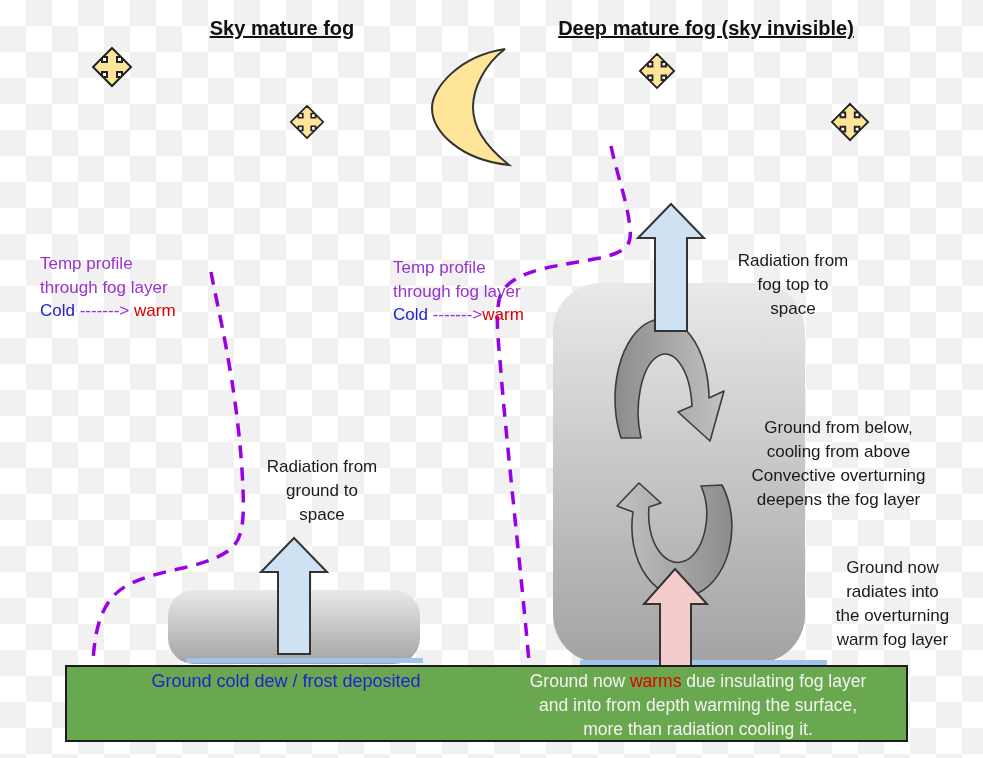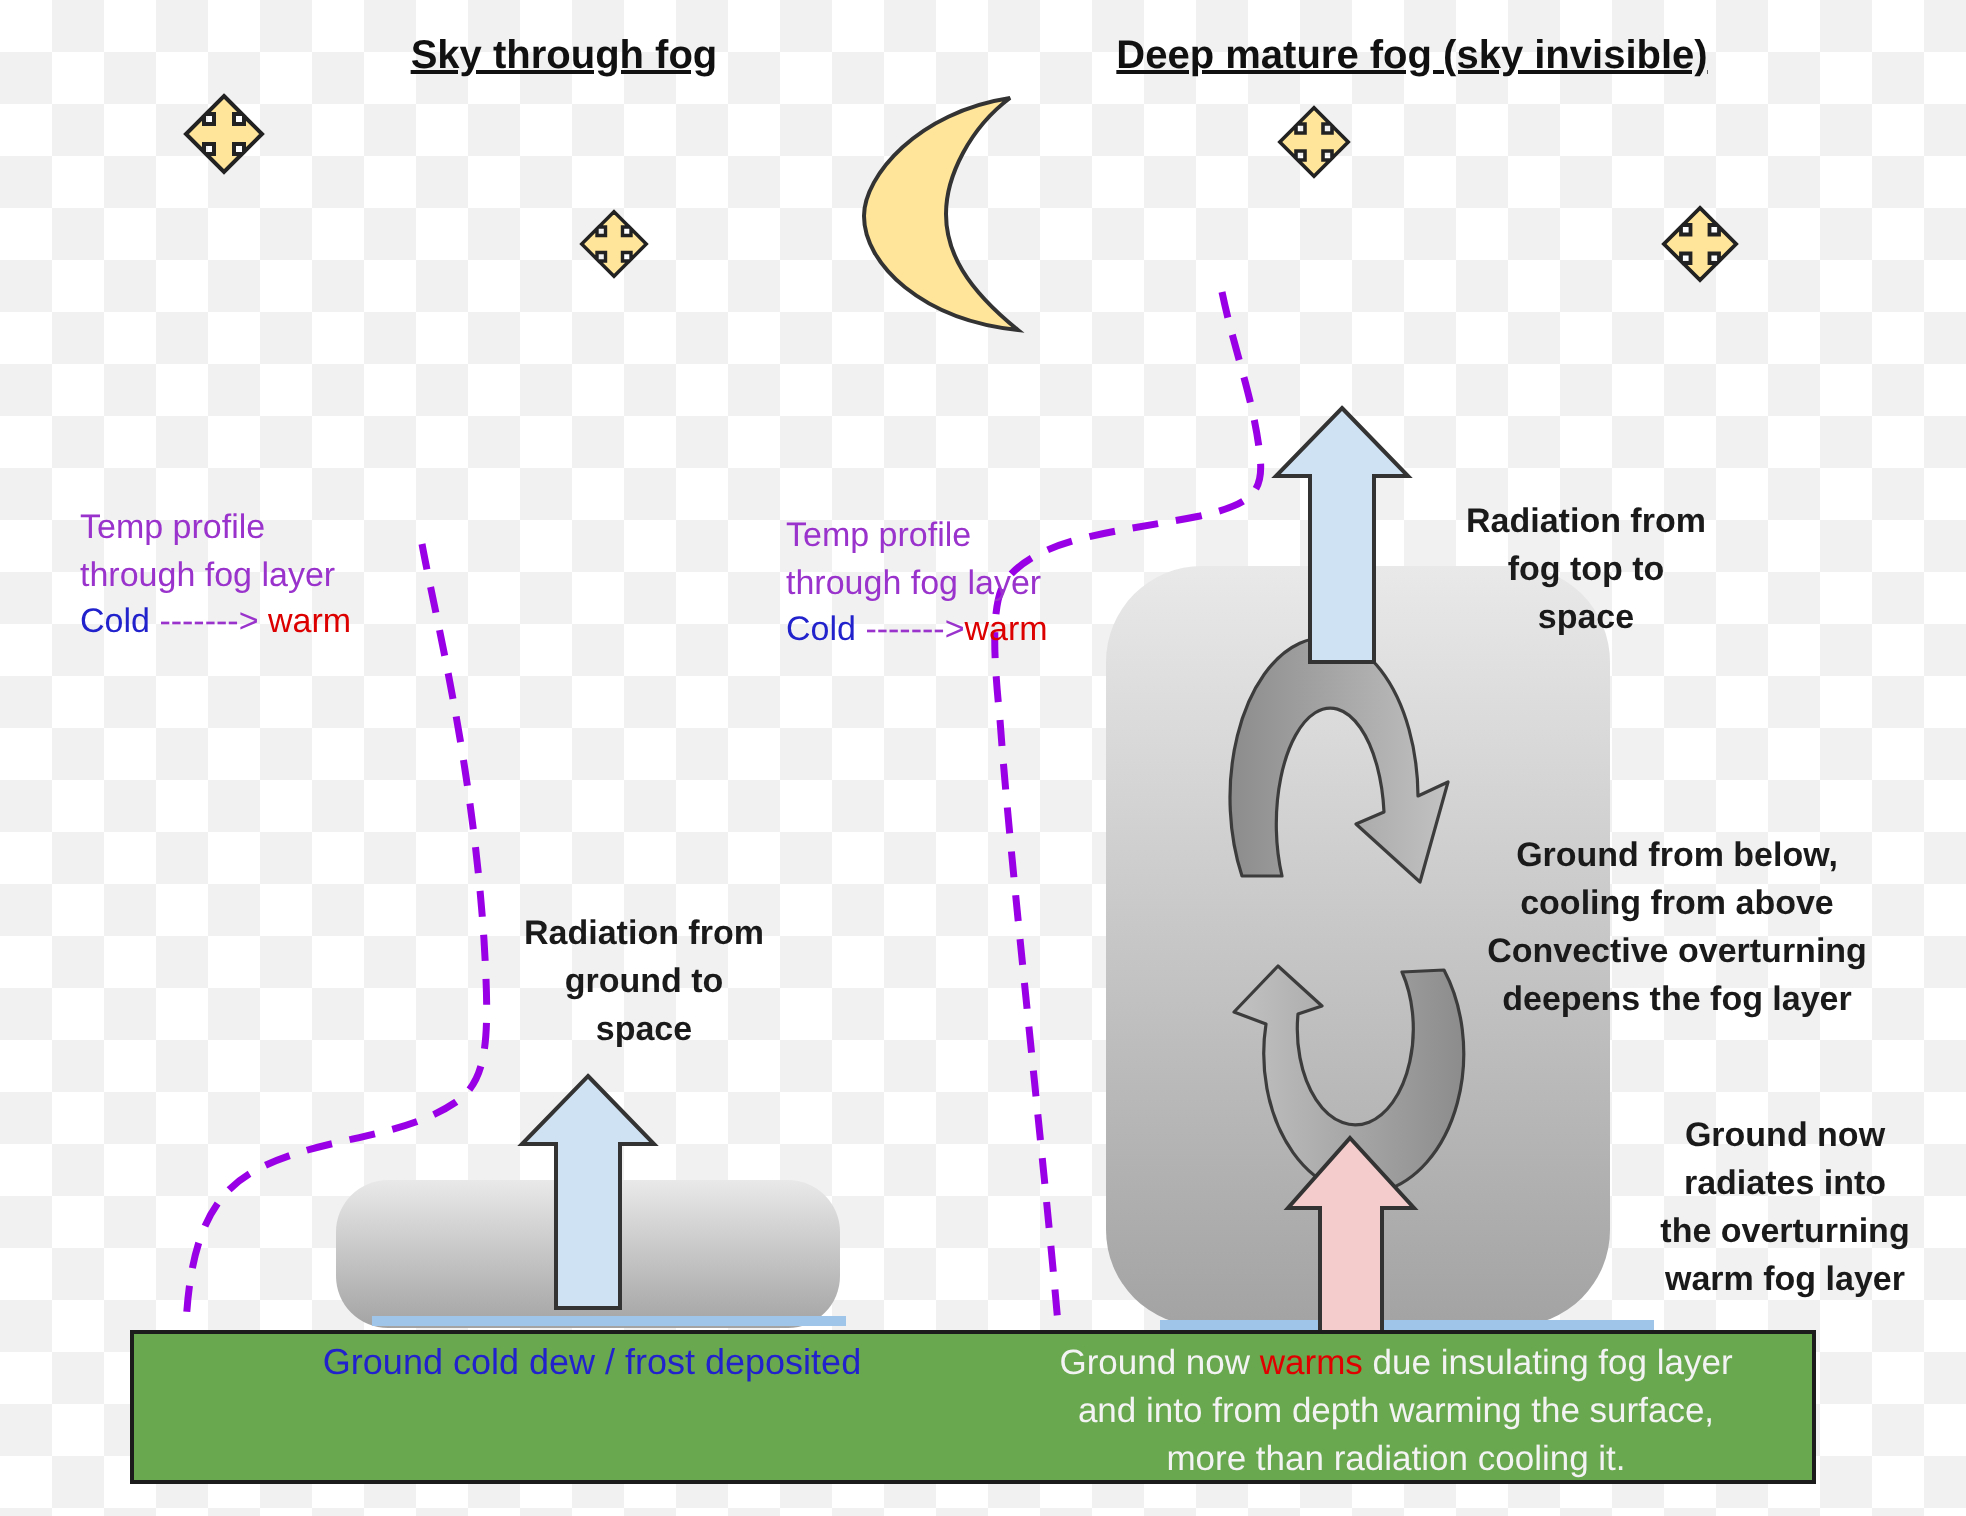--- a/index.html
+++ b/index.html
@@ -15,31 +15,31 @@
       linear-gradient(45deg,#f1f1f1 25%,transparent 25%,transparent 75%,#f1f1f1 75%),
       linear-gradient(45deg,#f1f1f1 25%,transparent 25%,transparent 75%,#f1f1f1 75%);
     background-size:52px 52px;
     background-position:0 0,26px 26px;
   }
   .abs{position:absolute;}
   .title{
     font-size:20px;font-weight:bold;color:#111;
     text-decoration:underline;text-align:center;line-height:26px;
   }
-  .body-text{font-size:17px;line-height:24px;color:#1a1a1a;text-align:center;font-weight:bold;}
+  .body-text{font-size:17px;line-height:24px;color:#1a1a1a;text-align:center;}
   .temp-block{font-size:17px;line-height:23.5px;color:#9933cc;text-align:left;}
   .temp-block .cold{color:#2222cc;}
   .temp-block .arrow{color:#9933cc;}
   .temp-block .warm{color:#dd0000;}
   .ground-bar{
     left:65px;top:665px;width:843px;height:77px;
     background:#6aa84f;border:2px solid #1c1c1c;box-sizing:border-box;
   }
   .ground-blue-label{
-    left:96px;top:669px;width:400px;text-align:center;
+    left:86px;top:669px;width:400px;text-align:center;
     color:#2222cc;font-size:18px;line-height:24px;
   }
   .surface-text{
     left:492px;top:669px;width:412px;text-align:center;
     color:#f3f3f3;font-size:17.5px;line-height:24px;
   }
   .surface-text .warms{color:#e00000;margin-top:40px;}
   svg{display:block;}
 </style>
 </head>
@@ -95,21 +95,21 @@
     <g transform="translate(850,122) scale(0.95)">
       <path d="M0,-19 L9,-10 L5,-10 L5,-5 L10,-5 L10,-9 L19,0 L10,9 L10,5 L5,5 L5,10 L9,10 L0,19 L-9,10 L-5,10 L-5,5 L-10,5 L-10,9 L-19,0 L-10,-9 L-10,-5 L-5,-5 L-5,-10 L-9,-10 Z" fill="#ffe599" stroke="#222" stroke-width="2"></path>
     </g>
 
     <path d="M 211,272 C 218,310 236,380 242,470 C 245,520 244,540 228,551 C 200,570 160,568 128,585 C 103,598 95,625 93,662" fill="none" stroke="#9a00e6" stroke-width="3.5" stroke-dasharray="13 9"></path>
     <path d="M 611,146 C 617,175 627,200 630,228 C 632,246 626,252 600,258 C 560,266 520,268 503,290 C 495,302 497,330 500,360 C 505,430 522,580 529,662" fill="none" stroke="#9a00e6" stroke-width="3.5" stroke-dasharray="13 9"></path>
   </svg>
 
   <div class="abs ground-bar"></div>
 
-  <div class="abs title" style="left:168px;top:15px;width:228px;">Sky through fog</div>
+  <div class="abs title" style="left:168px;top:15px;width:228px;">Sky mature fog</div>
   <div class="abs title" style="left:540px;top:15px;width:332px;">Deep mature fog (sky invisible)</div>
 
   <div class="abs temp-block" style="left:40px;top:252px;width:210px;">
     <div>Temp profile</div>
     <div>through fog layer</div>
     <div><span class="cold">Cold</span> <span class="arrow">-------&gt;</span> <span class="warm">warm</span></div>
   </div>
 
   <div class="abs temp-block" style="left:393px;top:256px;width:210px;">
     <div>Temp profile</div>

